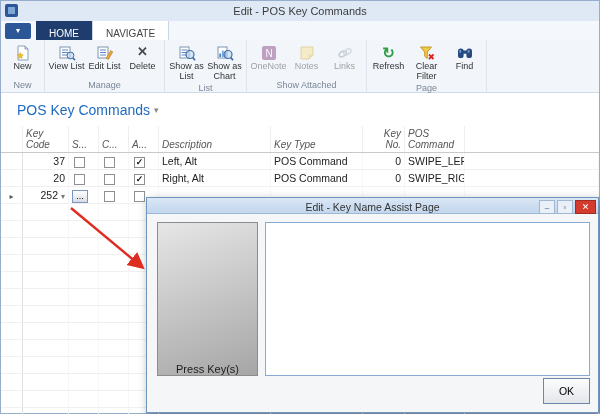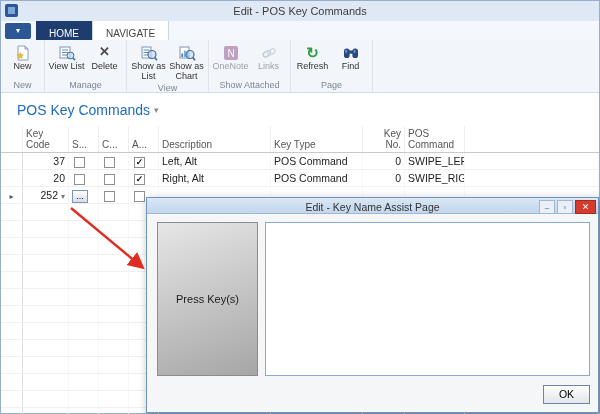--- a/index.html
+++ b/index.html
@@ -31,44 +31,44 @@
   .glyph-refresh{font-size:15px;font-weight:bold;color:#2f9e44;line-height:15px;}
 
   
   .content{position:absolute;top:93px;left:0;right:0;bottom:0;background:#fff;}
   .page-title{color:#1e6bc0;font-size:14px;padding:8px 8px 0 16px;}
   .page-title .caret{color:#888;font-size:9px;vertical-align:2px;padding-left:4px;}
 
   .grid{margin-top:8px;font-size:10.5px;color:#222;}
   .grow{display:grid;grid-template-columns:22px 46px 30px 30px 30px 112px 92px 42px 60px 1fr;align-items:stretch;}
   .ghead{color:#555;border-bottom:1px solid #c9c9c9;font-size:10px;}
-  .ghead>div{display:flex;align-items:flex-end;padding:2px 3px;min-height:26px;border-right:1px solid #eee;line-height:1.05;}
+  .ghead>div{display:flex;align-items:flex-end;padding:2px 3px;min-height:26px;border-right:1px solid #eee;line-height:1.05;font-style:italic;}
   .ghead>div.num{justify-content:flex-end;text-align:right;}
   .cell{padding:0 3px;height:17px;line-height:16px;border-bottom:1px solid #f0f0f0;border-right:1px solid #f7f7f7;white-space:nowrap;overflow:hidden;}
   .gutter{border-right:1px solid #e0e0e0;text-align:center;}
   .rowmark{font-size:8px;color:#555;line-height:16px;}
   .num{text-align:right;}
   .checkbox{display:inline-block;width:11px;height:11px;border:1px solid #8f8f8f;background:#fff;line-height:9px;font-size:9px;font-weight:bold;text-align:center;vertical-align:middle;margin-left:2px;color:#111;}
   .keycell{position:relative;}
   .ddicon{color:#777;font-size:8px;padding-left:3px;}
   .assist-btn{width:16px;height:13px;border:1px solid #7a97c0;background:linear-gradient(#fefefe,#d8dde4);font-size:9px;line-height:9px;text-align:center;vertical-align:middle;font-family:"Liberation Sans",sans-serif;}
 
   
   .arrow-overlay{position:absolute;left:0;top:0;z-index:60;pointer-events:none;}
 
   
   .dialog{position:absolute;left:145px;top:196px;width:453px;height:216px;background:#f5f6f8;border:1px solid #7096bd;box-shadow:2px 3px 9px rgba(0,0,0,.35);z-index:50;}
   .dlg-titlebar{height:16px;background:linear-gradient(#dae7f6,#c2d6ec);border-bottom:1px solid #9fb8d4;position:relative;}
   .dlg-title{text-align:center;font-size:10.5px;line-height:19px;color:#333;}
   .dlg-btns{position:absolute;right:2px;top:2px;display:flex;gap:2px;}
   .dlg-btn{width:16px;height:14px;font-size:8px;line-height:13px;text-align:center;border:1px solid #9fb8d4;background:#e9f0f8;color:#33507a;}
   .dlg-btn.close{background:#d23b2e;color:#fff;border-color:#a32b20;width:21px;font-size:9px;}
-  .presskeys{position:absolute;left:10px;top:24px;width:101px;height:154px;background:linear-gradient(160deg,#e6e6e6,#a6a6a6);border:1px solid #8c8c8c;display:flex;align-items:center;justify-content:center;font-size:11px;color:#1c1c1c;}
+  .presskeys{position:absolute;left:10px;top:24px;width:101px;height:154px;background:linear-gradient(160deg,#e6e6e6,#a6a6a6);border:1px solid #8c8c8c;display:flex;align-items:flex-end;justify-content:center;font-size:11px;color:#1c1c1c;}
   .keyarea{position:absolute;left:118px;top:24px;right:8px;height:154px;background:#fff;border:1px solid #86abd4;}
-  .ok-btn{position:absolute;right:8px;bottom:8px;width:47px;height:19px;border:1px solid #6b86a8;background:linear-gradient(#fdfdfd,#e3e6ea);font-size:10.5px;line-height:17px;text-align:center;font-family:"Liberation Sans",sans-serif;}
+  .ok-btn{position:absolute;right:8px;bottom:8px;width:47px;height:26px;border:1px solid #6b86a8;background:linear-gradient(#fdfdfd,#e3e6ea);font-size:10.5px;line-height:17px;text-align:center;font-family:"Liberation Sans",sans-serif;}
 </style>
 </head>
 <body>
 
 <div class="window">
 
   <div class="titlebar">
     <span class="app-icon"></span>
     <div class="window-title">Edit - POS Key Commands</div>
   </div>
@@ -106,20 +106,32 @@
                 <line x1="4" y1="6" x2="10" y2="6" stroke="#5b87c5"></line>
                 <line x1="4" y1="8.5" x2="10" y2="8.5" stroke="#5b87c5"></line>
                 <line x1="4" y1="11" x2="10" y2="11" stroke="#5b87c5"></line>
                 <circle cx="12.5" cy="11.5" r="3.4" fill="rgba(190,215,240,.55)" stroke="#3f6ea5"></circle>
                 <line x1="15" y1="14" x2="17" y2="16.3" stroke="#3f6ea5" stroke-width="1.6"></line>
               </svg>
           </span>
           <span>View List</span>
         </div>
         <div class="rbtn">
+          <span class="ric">
+            <svg width="18" height="18">
+                <rect x="2" y="3" width="10" height="11" fill="#fff" stroke="#7d93ad"></rect>
+                <line x1="4" y1="6" x2="10" y2="6" stroke="#5b87c5"></line>
+                <line x1="4" y1="8.5" x2="10" y2="8.5" stroke="#5b87c5"></line>
+                <line x1="4" y1="11" x2="10" y2="11" stroke="#5b87c5"></line>
+                <path d="M10.2 14.2 L14.6 6.6 L16.8 7.9 L12.4 15.5 z" fill="#e8a33d" stroke="#b97e22" stroke-width=".6"></path>
+              </svg>
+          </span>
+          <span>Edit List</span>
+        </div>
+        <div class="rbtn">
           <span class="ric glyph-delete">✕</span>
           <span>Delete</span>
         </div>
       </div>
       <div class="rgroup-name">Manage</div>
     </div>
 
     <div class="rgroup">
       <div class="rbuttons">
         <div class="rbtn">
@@ -142,52 +154,70 @@
                 <rect x="3.3" y="9.5" width="1.8" height="3.5" fill="#4f81c7"></rect>
                 <rect x="5.9" y="6.5" width="1.8" height="6.5" fill="#74a9e0"></rect>
                 <rect x="8.5" y="8" width="1.8" height="5" fill="#4f81c7"></rect>
                 <circle cx="12" cy="10.5" r="4" fill="rgba(190,215,240,.55)" stroke="#3f6ea5" stroke-width="1.2"></circle>
                 <line x1="14.8" y1="13.5" x2="17" y2="16.2" stroke="#3f6ea5" stroke-width="1.8"></line>
               </svg>
           </span>
           <span>Show as Chart</span>
         </div>
       </div>
-      <div class="rgroup-name">View</div>
+      <div class="rgroup-name">List</div>
     </div>
 
     <div class="rgroup">
       <div class="rbuttons">
         <div class="rbtn disabled">
           <span class="ric">
             <svg width="18" height="18">
                 <rect x="2" y="2" width="14" height="14" rx="2" fill="#80397b"></rect>
                 <text x="9" y="13" font-size="10" fill="#fff" text-anchor="middle" font-family="Liberation Sans">N</text>
               </svg>
           </span>
           <span>OneNote</span>
         </div>
         <div class="rbtn disabled">
           <span class="ric">
             <svg width="18" height="18">
+                <path d="M3 3 h12 v8 l-4 4 H3 z" fill="#f9e08a" stroke="#cfa83a"></path>
+                <path d="M15 11 l-4 4 v-4 z" fill="#e7c65a" stroke="#cfa83a" stroke-width=".5"></path>
+              </svg>
+          </span>
+          <span>Notes</span>
+        </div>
+        <div class="rbtn disabled">
+          <span class="ric">
+            <svg width="18" height="18">
                 <ellipse cx="6.8" cy="9.8" rx="4" ry="2.4" fill="none" stroke="#8795a5" stroke-width="1.5" transform="rotate(-32 6.8 9.8)"></ellipse>
                 <ellipse cx="11.4" cy="7.8" rx="4" ry="2.4" fill="none" stroke="#aab6c2" stroke-width="1.5" transform="rotate(-32 11.4 7.8)"></ellipse>
               </svg>
           </span>
           <span>Links</span>
         </div>
       </div>
       <div class="rgroup-name">Show Attached</div>
     </div>
 
     <div class="rgroup">
       <div class="rbuttons">
         <div class="rbtn">
           <span class="ric glyph-refresh">↻</span>
           <span>Refresh</span>
+        </div>
+        <div class="rbtn">
+          <span class="ric">
+            <svg width="18" height="18">
+                <path d="M2.5 3 h11 l-4.2 5 v6.5 l-2.6 -2.2 v-4.3 z" fill="#f0c84a" stroke="#c49b2a"></path>
+                <path d="M11 10.5 l4.5 4.5 M15.5 10.5 l-4.5 4.5" stroke="#d22" stroke-width="1.8"></path>
+              </svg>
+          </span>
+          <span>Clear Filter</span>
         </div>
         <div class="rbtn">
           <span class="ric">
             <svg width="18" height="18">
                 <rect x="2" y="4.5" width="5.6" height="9.5" rx="2.6" fill="#274a80"></rect>
                 <rect x="10.4" y="4.5" width="5.6" height="9.5" rx="2.6" fill="#274a80"></rect>
                 <rect x="7" y="6.5" width="4" height="3.2" fill="#274a80"></rect>
                 <rect x="3.2" y="5.8" width="2" height="3.2" rx="1" fill="#6f92c2"></rect>
                 <rect x="11.6" y="5.8" width="2" height="3.2" rx="1" fill="#6f92c2"></rect>
               </svg>

